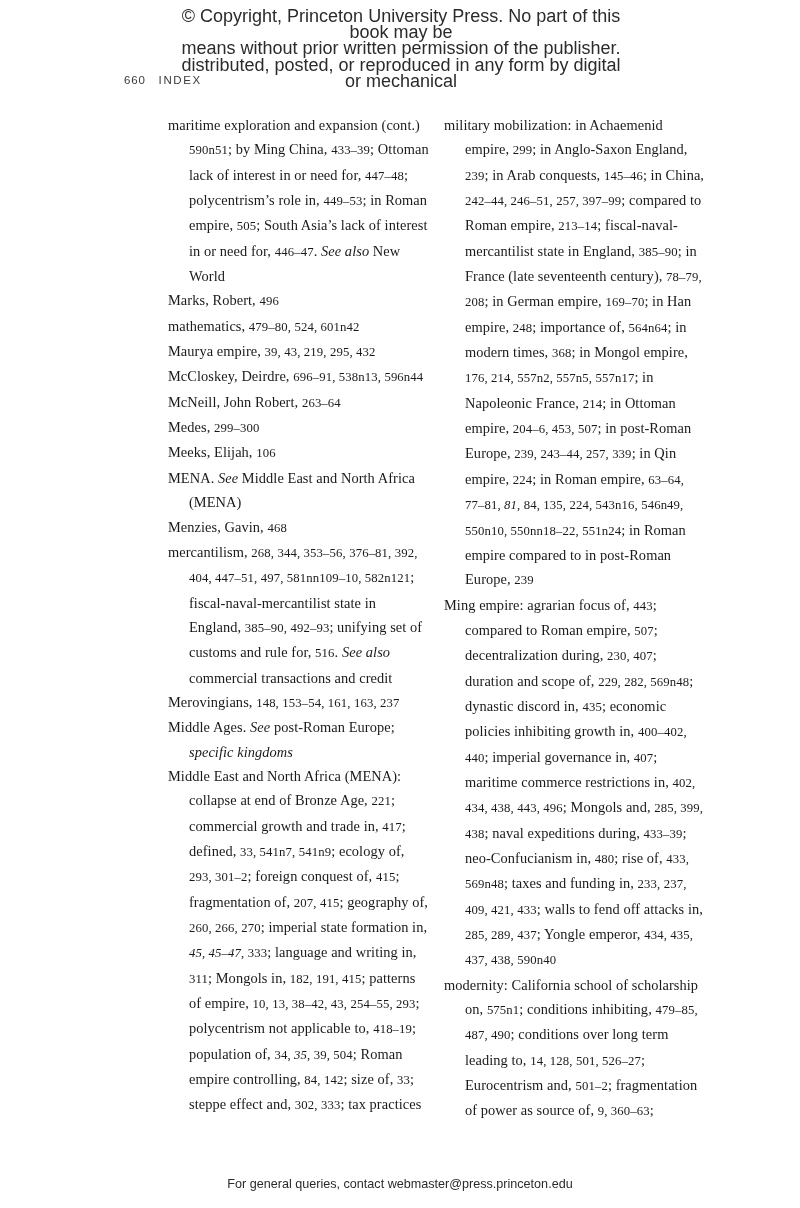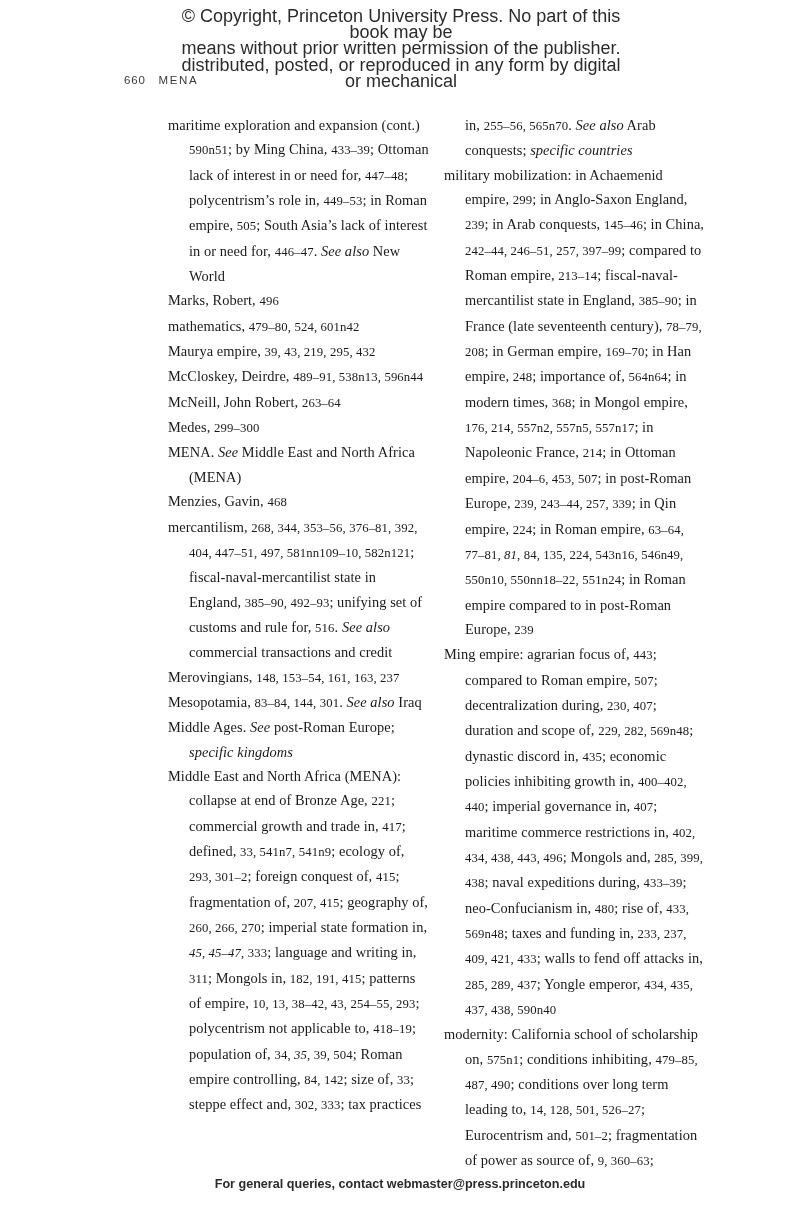--- a/index.html
+++ b/index.html
@@ -90,54 +90,52 @@
   
   .footer {
     position: absolute;
     left: 0;
     top: 1177px;
     width: 800px;
     text-align: center;
     font-family: "Liberation Sans", sans-serif;
     font-size: 12.6px;
     color: #2b2b2b;
-    font-weight: bold;
   }
 </style>
 </head>
 <body>
 
 <div class="copyright">
   <p>© Copyright, Princeton University Press. No part of this book may be</p>
   <p>means without prior written permission of the publisher.</p>
   <p>distributed, posted, or reproduced in any form by digital or mechanical</p>
 </div>
 
 <div class="running-head">
-  <span class="folio">660</span><span>MENA</span>
+  <span class="folio">660</span><span>INDEX</span>
 </div>
 
 <div class="index-body">
   <div class="col col-left">
       <p class="entry">maritime exploration and expansion (cont.) <span class="n">590n51</span>; by Ming China, <span class="n">433–39</span>; Ottoman lack of interest in or need for, <span class="n">447–48</span>; polycentrism’s role in, <span class="n">449–53</span>; in Roman empire, <span class="n">505</span>; South Asia’s lack of interest in or need for, <span class="n">446–47</span>. <span class="it">See also</span> New World</p>
       <p class="entry">Marks, Robert, <span class="n">496</span></p>
       <p class="entry">mathematics, <span class="n">479–80, 524, 601n42</span></p>
       <p class="entry">Maurya empire, <span class="n">39, 43, 219, 295, 432</span></p>
-      <p class="entry">McCloskey, Deirdre, <span class="n">489–91, 538n13, 596n44</span></p>
+      <p class="entry">McCloskey, Deirdre, <span class="n">696–91, 538n13, 596n44</span></p>
       <p class="entry">McNeill, John Robert, <span class="n">263–64</span></p>
       <p class="entry">Medes, <span class="n">299–300</span></p>
+      <p class="entry">Meeks, Elijah, <span class="n">106</span></p>
       <p class="entry">MENA. <span class="it">See</span> Middle East and North Africa (MENA)</p>
       <p class="entry">Menzies, Gavin, <span class="n">468</span></p>
       <p class="entry">mercantilism, <span class="n">268, 344, 353–56, 376–81, 392, 404, 447–51, 497, 581nn109–10, 582n121</span>; fiscal-naval-mercantilist state in England, <span class="n">385–90, 492–93</span>; unifying set of customs and rule for, <span class="n">516</span>. <span class="it">See also</span> commercial transactions and credit</p>
       <p class="entry">Merovingians, <span class="n">148, 153–54, 161, 163, 237</span></p>
-      <p class="entry">Mesopotamia, <span class="n">83–84, 144, 301</span>. <span class="it">See also</span> Iraq</p>
       <p class="entry">Middle Ages. <span class="it">See</span> post-Roman Europe; <span class="it">specific kingdoms</span></p>
       <p class="entry">Middle East and North Africa (MENA): collapse at end of Bronze Age, <span class="n">221</span>; commercial growth and trade in, <span class="n">417</span>; defined, <span class="n">33, 541n7, 541n9</span>; ecology of, <span class="n">293, 301–2</span>; foreign conquest of, <span class="n">415</span>; fragmentation of, <span class="n">207, 415</span>; geography of, <span class="n">260, 266, 270</span>; imperial state formation in, <span class="n it">45, 45–47</span><span class="n">, 333</span>; language and writing in, <span class="n">311</span>; Mongols in, <span class="n">182, 191, 415</span>; patterns of empire, <span class="n">10, 13, 38–42, 43, 254–55, 293</span>; polycentrism not applicable to, <span class="n">418–19</span>; population of, <span class="n">34, </span><span class="n it">35</span><span class="n">, 39, 504</span>; Roman empire controlling, <span class="n">84, 142</span>; size of, <span class="n">33</span>; steppe effect and, <span class="n">302, 333</span>; tax practices</p>
     </div>
   <div class="col col-right">
-      <p class="entry cont">in, <span class="n">255–56, 565n70</span>. <span class="it">See also</span> Arab conquests; <span class="it">specific countries</span></p>
       <p class="entry">military mobilization: in Achaemenid empire, <span class="n">299</span>; in Anglo-Saxon England, <span class="n">239</span>; in Arab conquests, <span class="n">145–46</span>; in China, <span class="n">242–44, 246–51, 257, 397–99</span>; compared to Roman empire, <span class="n">213–14</span>; fiscal-naval-mercantilist state in England, <span class="n">385–90</span>; in France (late seventeenth century), <span class="n">78–79, 208</span>; in German empire, <span class="n">169–70</span>; in Han empire, <span class="n">248</span>; importance of, <span class="n">564n64</span>; in modern times, <span class="n">368</span>; in Mongol empire, <span class="n">176, 214, 557n2, 557n5, 557n17</span>; in Napoleonic France, <span class="n">214</span>; in Ottoman empire, <span class="n">204–6, 453, 507</span>; in post-Roman Europe, <span class="n">239, 243–44, 257, 339</span>; in Qin empire, <span class="n">224</span>; in Roman empire, <span class="n">63–64, 77–81, </span><span class="n it">81</span><span class="n">, 84, 135, 224, 543n16, 546n49, 550n10, 550nn18–22, 551n24</span>; in Roman empire compared to in post-Roman Europe, <span class="n">239</span></p>
       <p class="entry">Ming empire: agrarian focus of, <span class="n">443</span>; compared to Roman empire, <span class="n">507</span>; decentralization during, <span class="n">230, 407</span>; duration and scope of, <span class="n">229, 282, 569n48</span>; dynastic discord in, <span class="n">435</span>; economic policies inhibiting growth in, <span class="n">400–402, 440</span>; imperial governance in, <span class="n">407</span>; maritime commerce restrictions in, <span class="n">402, 434, 438, 443, 496</span>; Mongols and, <span class="n">285, 399, 438</span>; naval expeditions during, <span class="n">433–39</span>; neo-Confucianism in, <span class="n">480</span>; rise of, <span class="n">433, 569n48</span>; taxes and funding in, <span class="n">233, 237, 409, 421, 433</span>; walls to fend off attacks in, <span class="n">285, 289, 437</span>; Yongle emperor, <span class="n">434, 435, 437, 438, 590n40</span></p>
       <p class="entry">modernity: California school of scholarship on, <span class="n">575n1</span>; conditions inhibiting, <span class="n">479–85, 487, 490</span>; conditions over long term leading to, <span class="n">14, 128, 501, 526–27</span>; Eurocentrism and, <span class="n">501–2</span>; fragmentation of power as source of, <span class="n">9, 360–63</span>;</p>
     </div>
 </div>
 
 <div class="footer">For general queries, contact webmaster@press.princeton.edu</div>
 
 </body></html>

